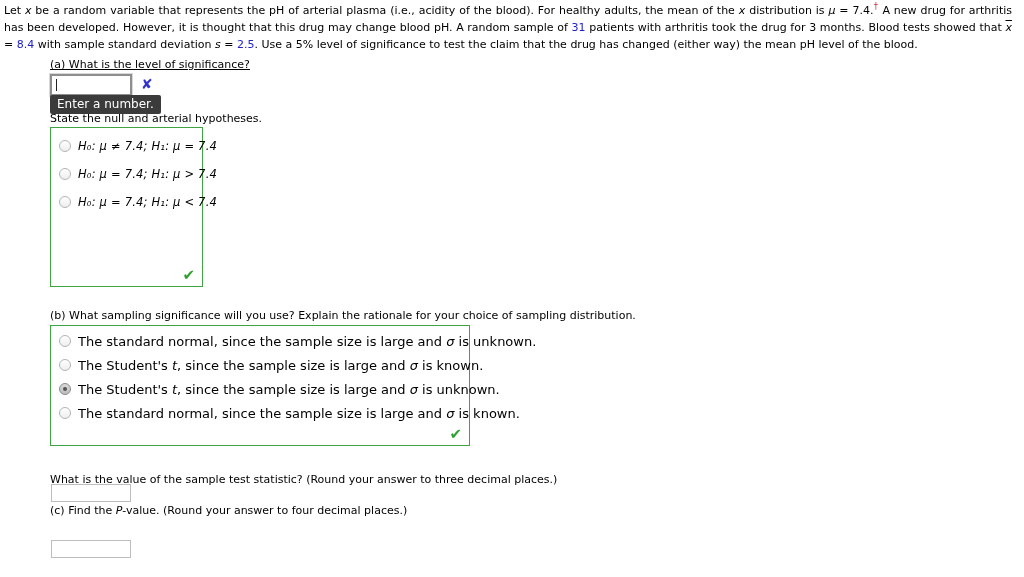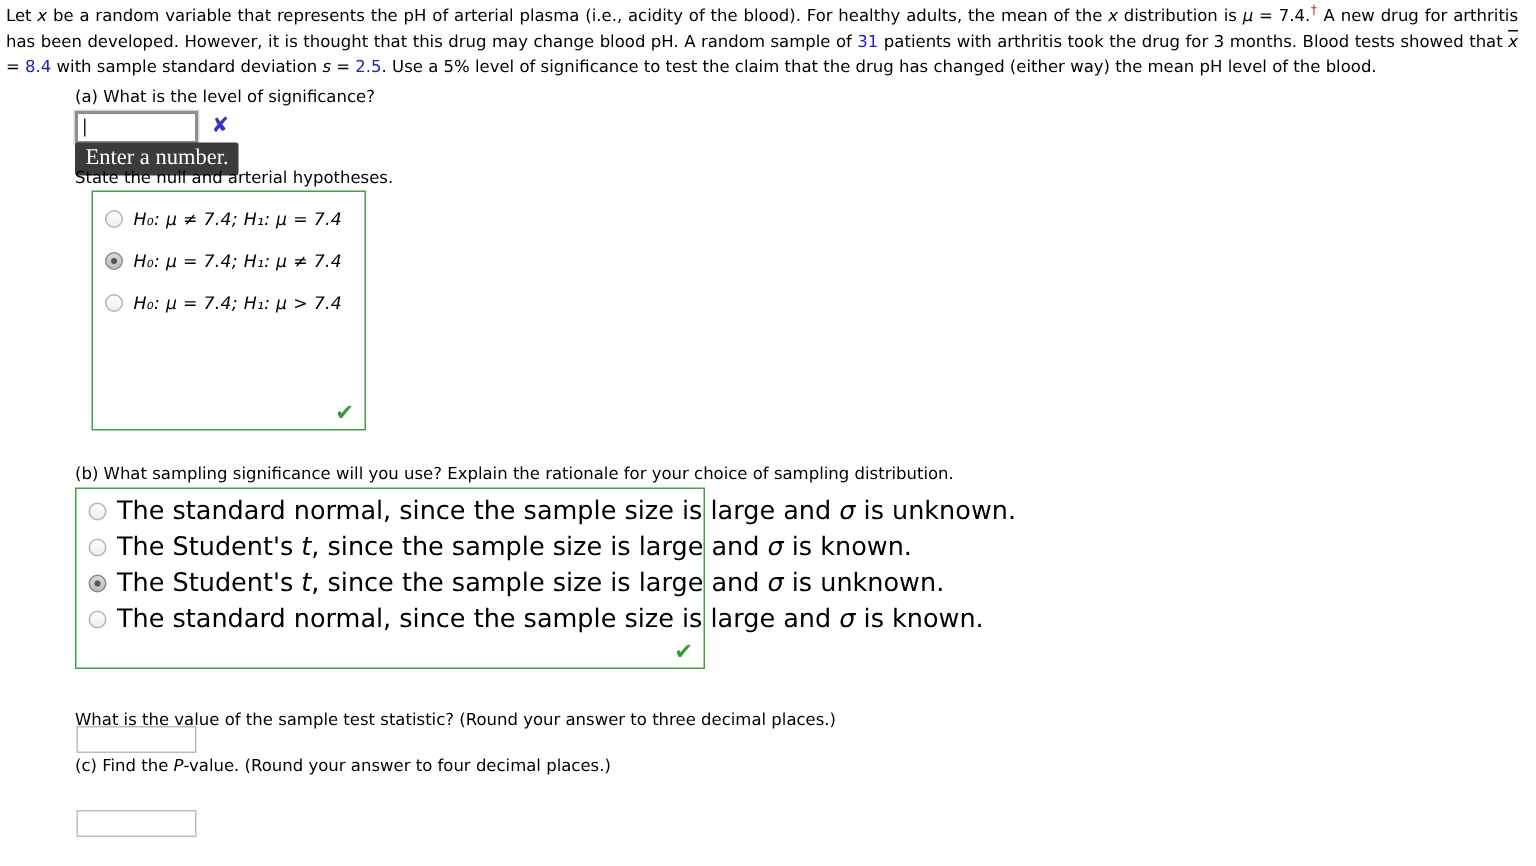--- a/index.html
+++ b/index.html
@@ -23,42 +23,42 @@
   .seg-d{color:var(--dagger-red);vertical-align:super;font-size:8.5px;line-height:0;}
   .seg-x{font-style:italic;text-decoration:overline;}
 
   .question{color:#000;}
 
   
   #sig-input-wrap{left:50px;top:74px;width:82px;height:22px;border:2px solid #8e8e8e;box-shadow:0 0 0 1px #d8d8d8;background:#fff;}
   #sig-input{width:100%;height:100%;border:none;outline:none;font:inherit;padding:0 4px;background:transparent;}
   #sig-caret{position:absolute;left:4px;top:3px;width:1px;height:12px;background:#222;}
   #wrong-mark{left:141px;top:77px;font-size:14px;font-weight:bold;color:var(--wrong-blue);line-height:1;}
-  #tooltip{left:50px;top:95px;background:#3b3b3b;color:#fff;font-size:15px;padding:2px 7px 3px 7px;border-radius:2px;white-space:nowrap;font-family:Liberation Serif, serif;}
+  #tooltip{left:50px;top:95px;background:#3b3b3b;color:#fff;font-size:12px;padding:2px 7px 3px 7px;border-radius:2px;white-space:nowrap;}
 
   
   .choice-box{border:1px solid var(--box-green);background:#fff;}
-  #box1{left:50px;top:127px;width:183px;height:160px;padding-top:4px;margin-left:11px;}
+  #box1{left:50px;top:127px;width:153px;height:160px;padding-top:4px;}
   #box2{left:50px;top:325px;width:420px;height:121px;padding-top:3px;}
   .opt{display:flex;align-items:center;cursor:default;white-space:nowrap;}
   #box1 .opt{height:28px;padding-left:8px;}
   #box2 .opt{height:24px;padding-left:8px;}
   .radio{width:12px;height:12px;border-radius:50%;border:1px solid #b4b4b4;background:linear-gradient(#fefefe,#eee);flex:0 0 auto;position:relative;}
   .radio.checked{border-color:#8a8a8a;background:linear-gradient(#d9d9d9,#bdbdbd);}
   .radio.checked::after{content:"";position:absolute;left:3px;top:3px;width:4px;height:4px;border-radius:50%;background:#555;}
-  .opt-label{margin-left:7px;font-size:17px;}
+  .opt-label{margin-left:7px;font-size:13px;}
   .math-label{font-style:italic;font-size:11.5px;letter-spacing:.2px;}
   .check-mark{position:absolute;right:7px;bottom:3px;color:var(--check-green);font-size:15px;font-weight:bold;line-height:1;}
 
   
   .plain-input{border:1px solid #bdbdbd;background:#fff;width:80px;height:18px;font:inherit;padding:0 3px;outline:none;}
   #ts-input{left:51px;top:484px;}
   #c-input{left:51px;top:540px;}
 
-  #q-a{left:50px;top:58px;}
+  #q-a{left:50px;top:58px;text-decoration:underline;}
   #state-prompt{left:50px;top:112px;}
   #q-b{left:50px;top:309px;}
   #q-ts{left:50px;top:473px;}
   #q-c{left:50px;top:504px;}
 </style>
 </head>
 <body>
 
 <div id="intro" class="abs"><span class="seg-n">Let </span><span class="seg-i">x</span><span class="seg-n"> be a random variable that represents the pH of arterial plasma (i.e., acidity of the blood). For healthy adults, the mean of the </span><span class="seg-i">x</span><span class="seg-n"> distribution is </span><span class="seg-i">μ</span><span class="seg-n"> = 7.4.</span><span class="seg-d">†</span><span class="seg-n"> A new drug for arthritis has been developed. However, it is thought that this drug may change blood pH. A random sample of </span><span class="seg-b">31</span><span class="seg-n"> patients with arthritis took the drug for 3 months. Blood tests showed that </span><span class="seg-x">x</span><span class="seg-n"> = </span><span class="seg-b">8.4</span><span class="seg-n"> with sample standard deviation </span><span class="seg-i">s</span><span class="seg-n"> = </span><span class="seg-b">2.5</span><span class="seg-n">. Use a 5% level of significance to test the claim that the drug has changed (either way) the mean pH level of the blood.</span></div>
 
@@ -72,26 +72,26 @@
 <div id="tooltip" class="abs">Enter a number.</div>
 
 <div id="state-prompt" class="abs question">State the null and arterial hypotheses.</div>
 
 <div id="box1" class="abs choice-box">
   <div class="opt">
     <span class="radio"></span>
     <span class="opt-label math-label">H₀: μ ≠ 7.4; H₁: μ = 7.4</span>
   </div>
   <div class="opt">
-    <span class="radio checked"></span>
-    <span class="opt-label math-label">H₀: μ = 7.4; H₁: μ ≠ 7.4</span>
+    <span class="radio"></span>
+    <span class="opt-label math-label">H₀: μ = 7.4; H₁: μ &gt; 7.4</span>
   </div>
   <div class="opt">
     <span class="radio"></span>
-    <span class="opt-label math-label">H₀: μ = 7.4; H₁: μ &gt; 7.4</span>
+    <span class="opt-label math-label">H₀: μ = 7.4; H₁: μ &lt; 7.4</span>
   </div>
   <span class="check-mark">✔</span>
 </div>
 
 <div id="q-b" class="abs question">(b) What sampling significance will you use? Explain the rationale for your choice of sampling distribution.</div>
 
 <div id="box2" class="abs choice-box">
   <div class="opt">
     <span class="radio"></span>
     <span class="opt-label"><span class="seg-n">The standard normal, since the sample size is large and </span><span class="seg-i">σ</span><span class="seg-n"> is unknown.</span></span>

